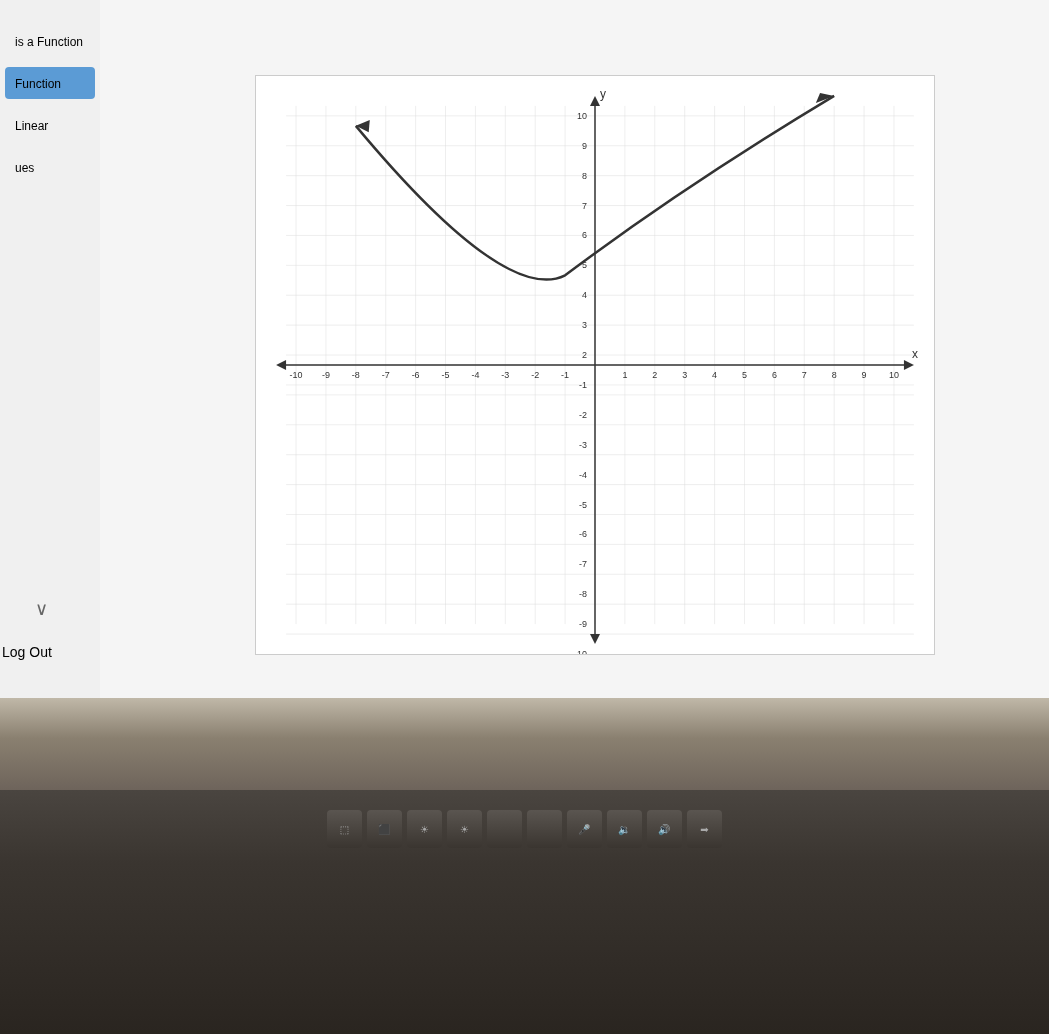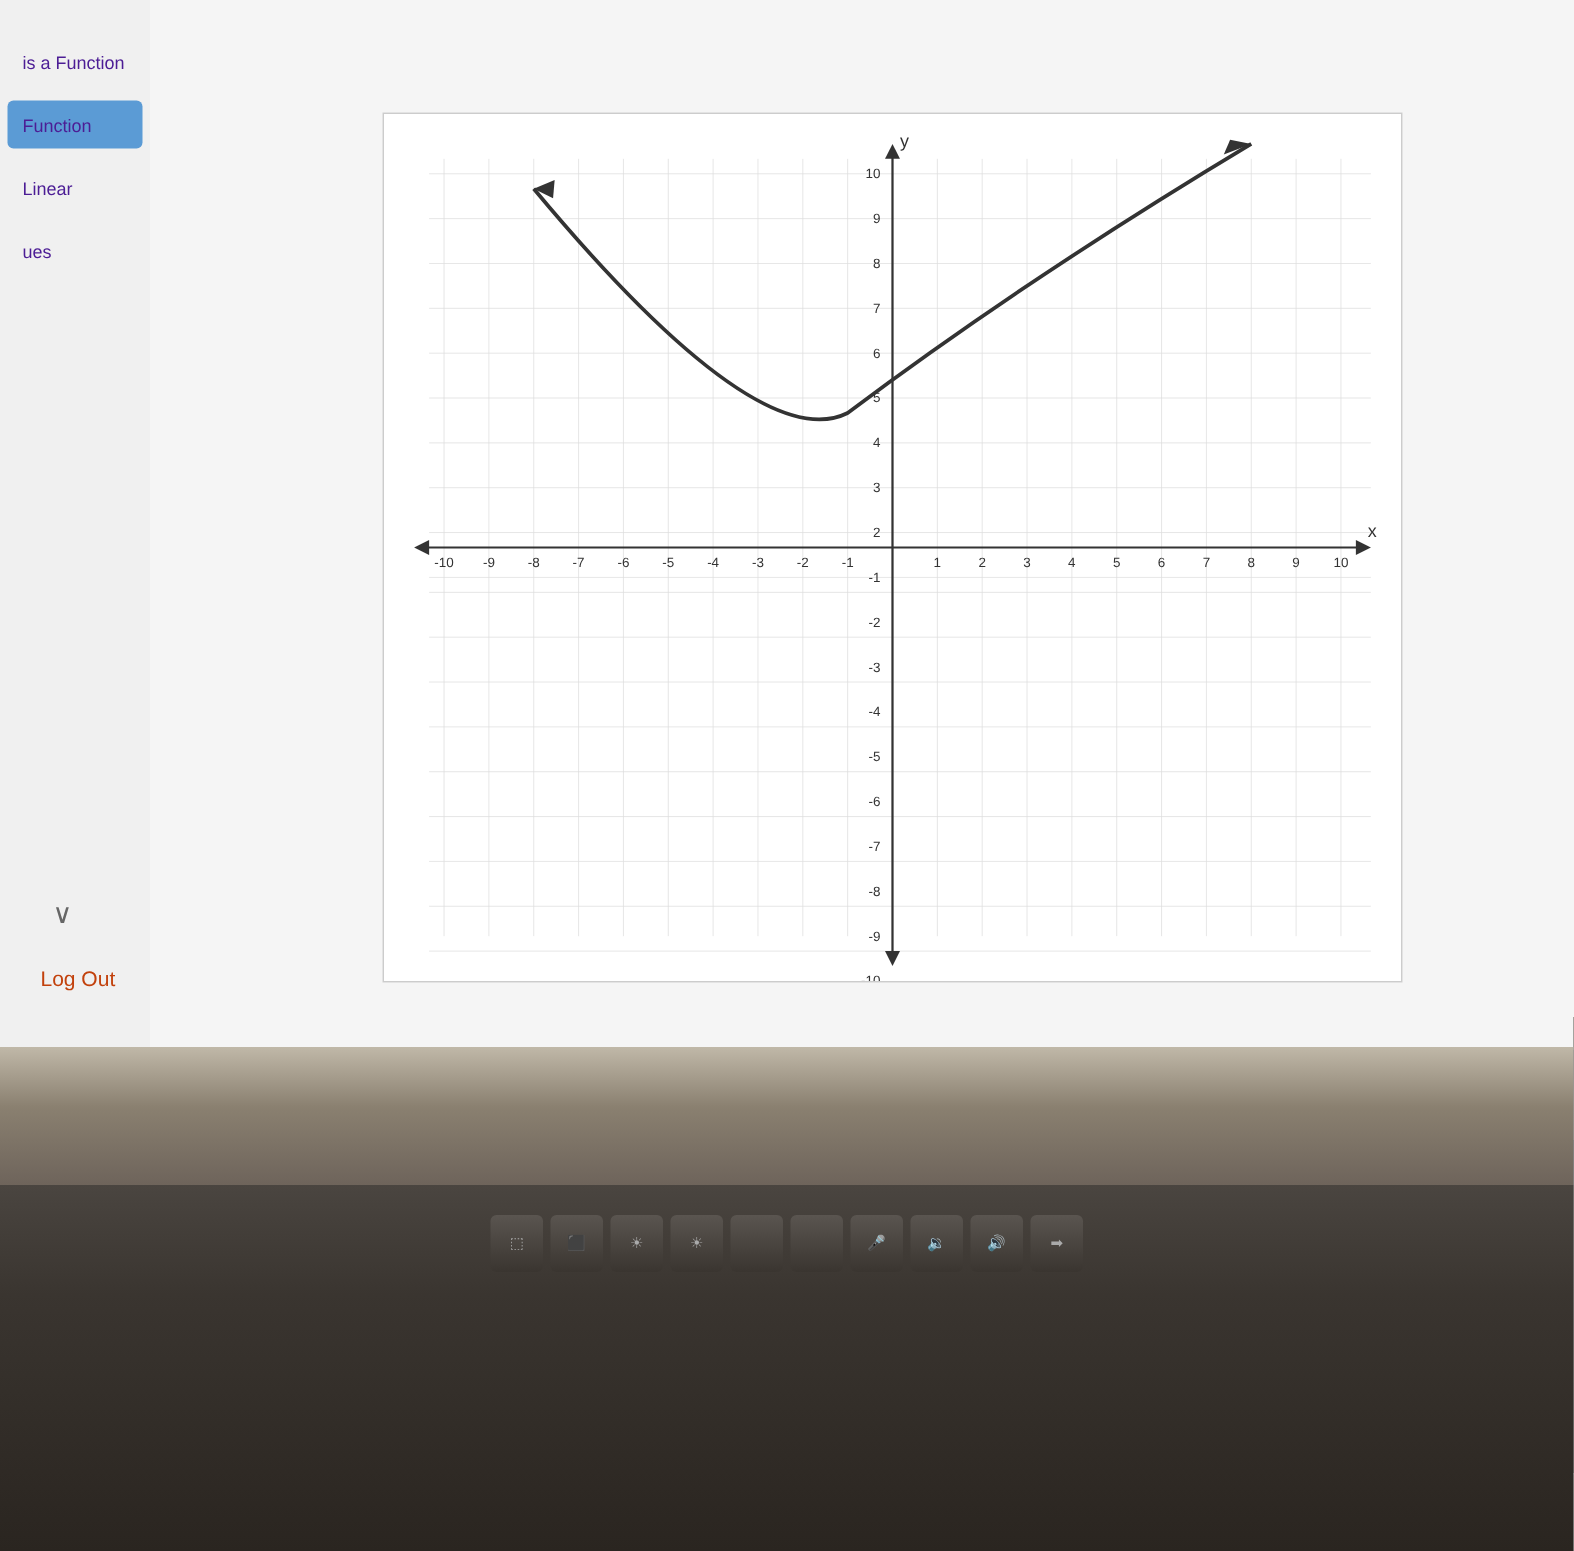--- a/index.html
+++ b/index.html
@@ -80,29 +80,29 @@
       border-radius: 4px;
     }
 
     .sidebar-item.active {
       background: #5b9bd5;
       color: white;
     }
 
     .sidebar-label {
       font-size: 12px;
-      color: #4c1d95;
+      color: #000000;
       text-align: right;
     }
 
     .logout-btn {
       position: absolute;
       bottom: 40px;
-      left: 27px;
-      color: #c2410c;
+      left: 2px;
+      color: #000000;
       font-size: 14px;
       cursor: pointer;
     }
 
     .chevron {
       position: absolute;
       bottom: 80px;
       left: 35px;
       font-size: 18px;
       color: #666;

